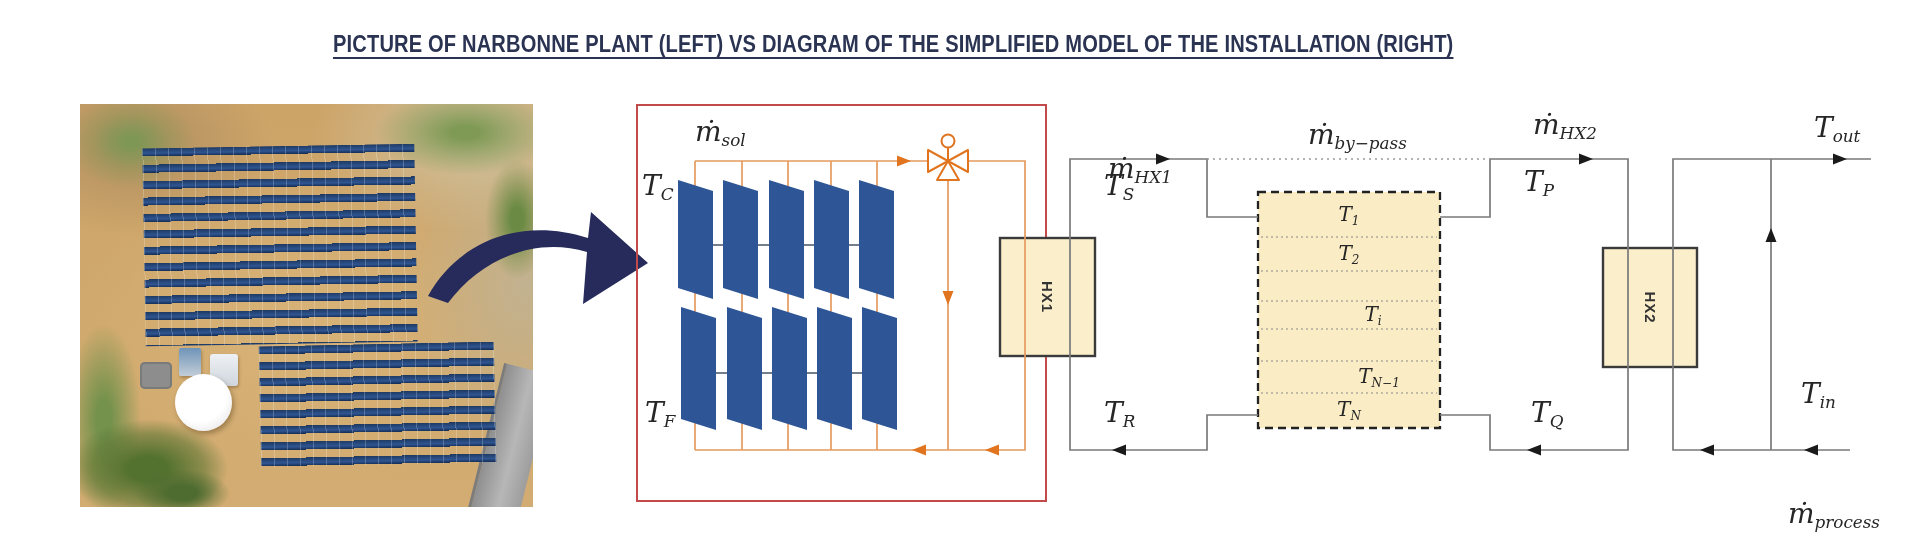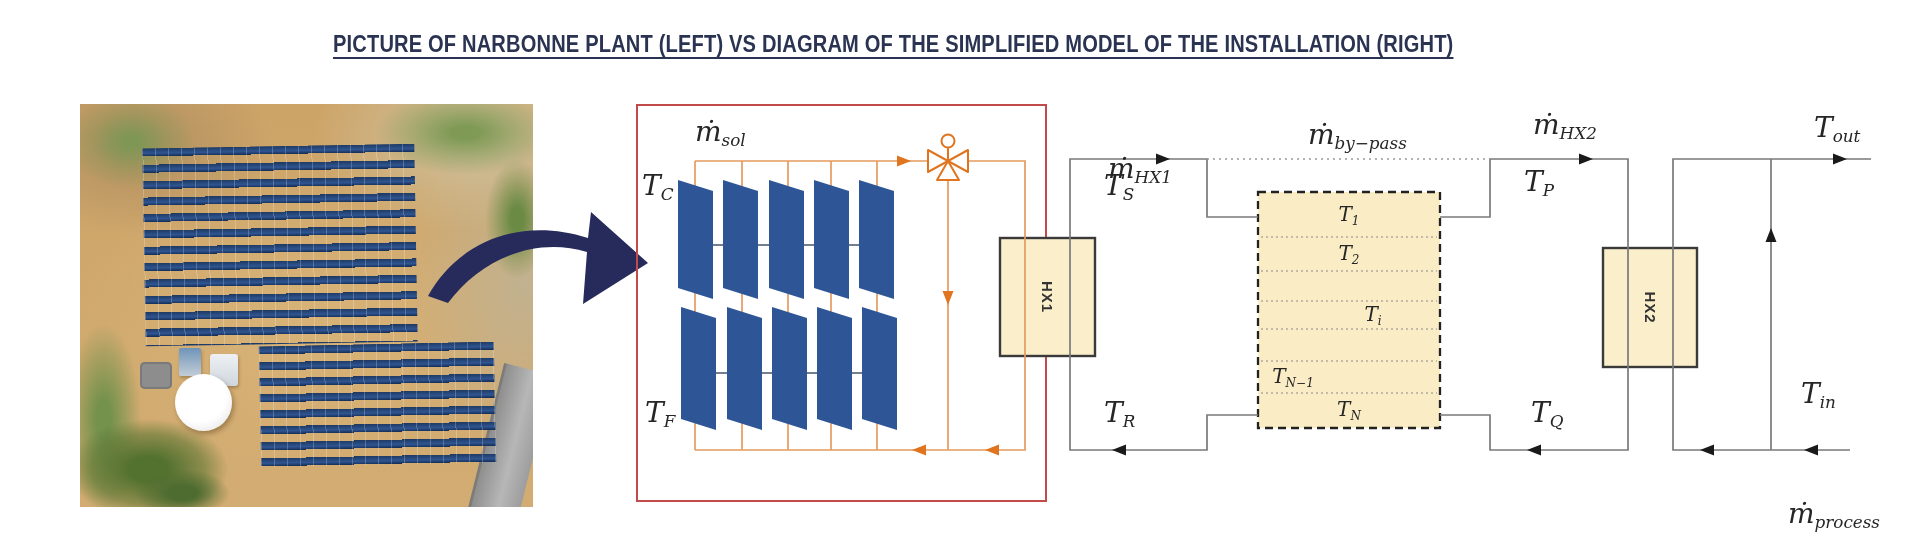--- a/index.html
+++ b/index.html
@@ -194,16 +194,16 @@
   <div class="mlabel" style="left:1524px; top:168px;"><span>T</span><sub>P</sub></div>
   <div class="mlabel" style="left:1531px; top:399px;"><span>T</span><sub>Q</sub></div>
 
   <div class="mlabel" style="left:1814px; top:114px;"><span>T</span><sub>out</sub></div>
   <div class="mlabel" style="left:1801px; top:380px;text-align:center;"><span>T</span><sub>in</sub></div>
   <div class="mlabel" style="left:1788px; top:464px;margin-top:36px;"><span>ṁ</span><sub>process</sub></div>
 
   <div class="mlabel tank-label" style="left:1349px; top:204px;"><span>T</span><sub>1</sub></div>
   <div class="mlabel tank-label" style="left:1349px; top:243px;"><span>T</span><sub>2</sub></div>
   <div class="mlabel tank-label" style="left:1349px; top:304px;margin-left:24px;"><span>T</span><sub>i</sub></div>
-  <div class="mlabel tank-label" style="left:1293px; top:366px;"><span>T</span><sub>N−1</sub></div>
+  <div class="mlabel tank-label" style="left:1379px; top:366px;"><span>T</span><sub>N−1</sub></div>
   <div class="mlabel tank-label" style="left:1349px; top:399px;"><span>T</span><sub>N</sub></div>
 
 </div>
 
 </body></html>

